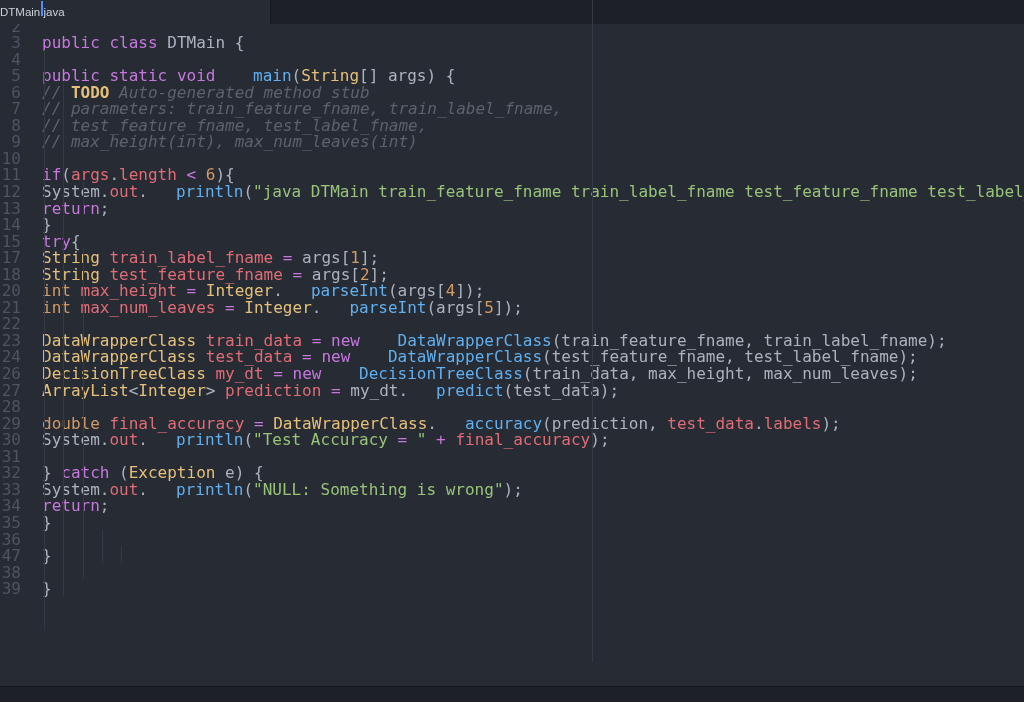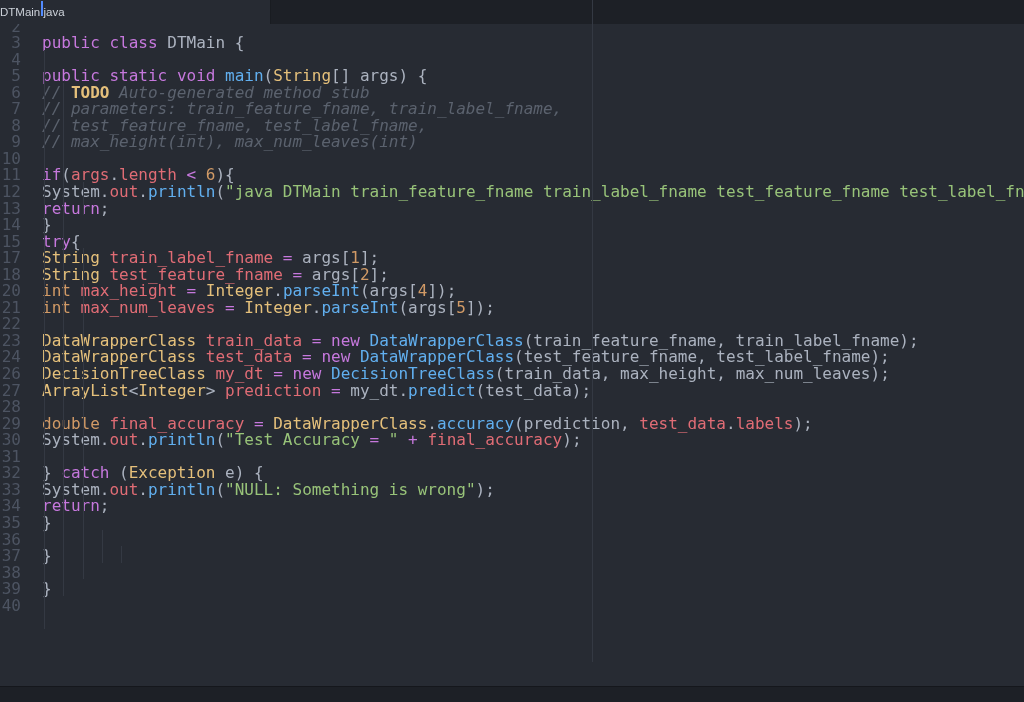--- a/index.html
+++ b/index.html
@@ -44,21 +44,21 @@
   .gut{
     flex:none;width:21px;text-align:right;
     color:#4d5462;user-select:none;
   }
   .txt{flex:none;padding-left:21px;}
   .cursor{
     position:absolute;left:41px;top:1px;width:2px;height:15px;
     background:#528bff;
   }
   .tok-kw{color:var(--tok-kw,#c678dd);}
-  .tok-fn{color:var(--tok-fn,#61afef);}
+  .tok-fn{color:var(--tok-fn,#61afef);margin-left:28px;}
   .tok-typ{color:var(--tok-typ,#e5c07b);}
   .tok-prim{color:var(--tok-prim,#d19a66);}
   .tok-var{color:var(--tok-var,#e06c75);}
   .tok-num{color:var(--tok-num,#d19a66);}
   .tok-str{color:var(--tok-str,#98c379);}
   .tok-op{color:var(--tok-op,#c678dd);}
   .tok-cmt{color:var(--tok-cmt,#5b626e);font-style:italic;}
   .tok-todo{color:var(--tok-todo,#e5c07b);font-weight:bold;}
   .tok-pln{color:var(--tok-pln,#abb2bf);}
   
@@ -215,33 +215,29 @@
         </div>
         <div class="line">
           <span class="gut">35</span>
           <span class="txt"><span class="tok-pln">      }</span></span>
         </div>
         <div class="line">
           <span class="gut">36</span>
           <span class="txt"></span>
         </div>
         <div class="line">
-          <span class="gut">37</span>
+          <span class="gut">47</span>
           <span class="txt"><span class="tok-pln">  }</span></span>
         </div>
         <div class="line">
           <span class="gut">38</span>
           <span class="txt"></span>
         </div>
         <div class="line">
           <span class="gut">39</span>
           <span class="txt"><span class="tok-pln">}</span></span>
-        </div>
-        <div class="line">
-          <span class="gut">40</span>
-          <span class="txt"></span>
         </div>
       </div>
     <div class="cursor"></div>
   </div>
 
   <div class="statusbar"></div>
 </div>
 
 </body></html>

